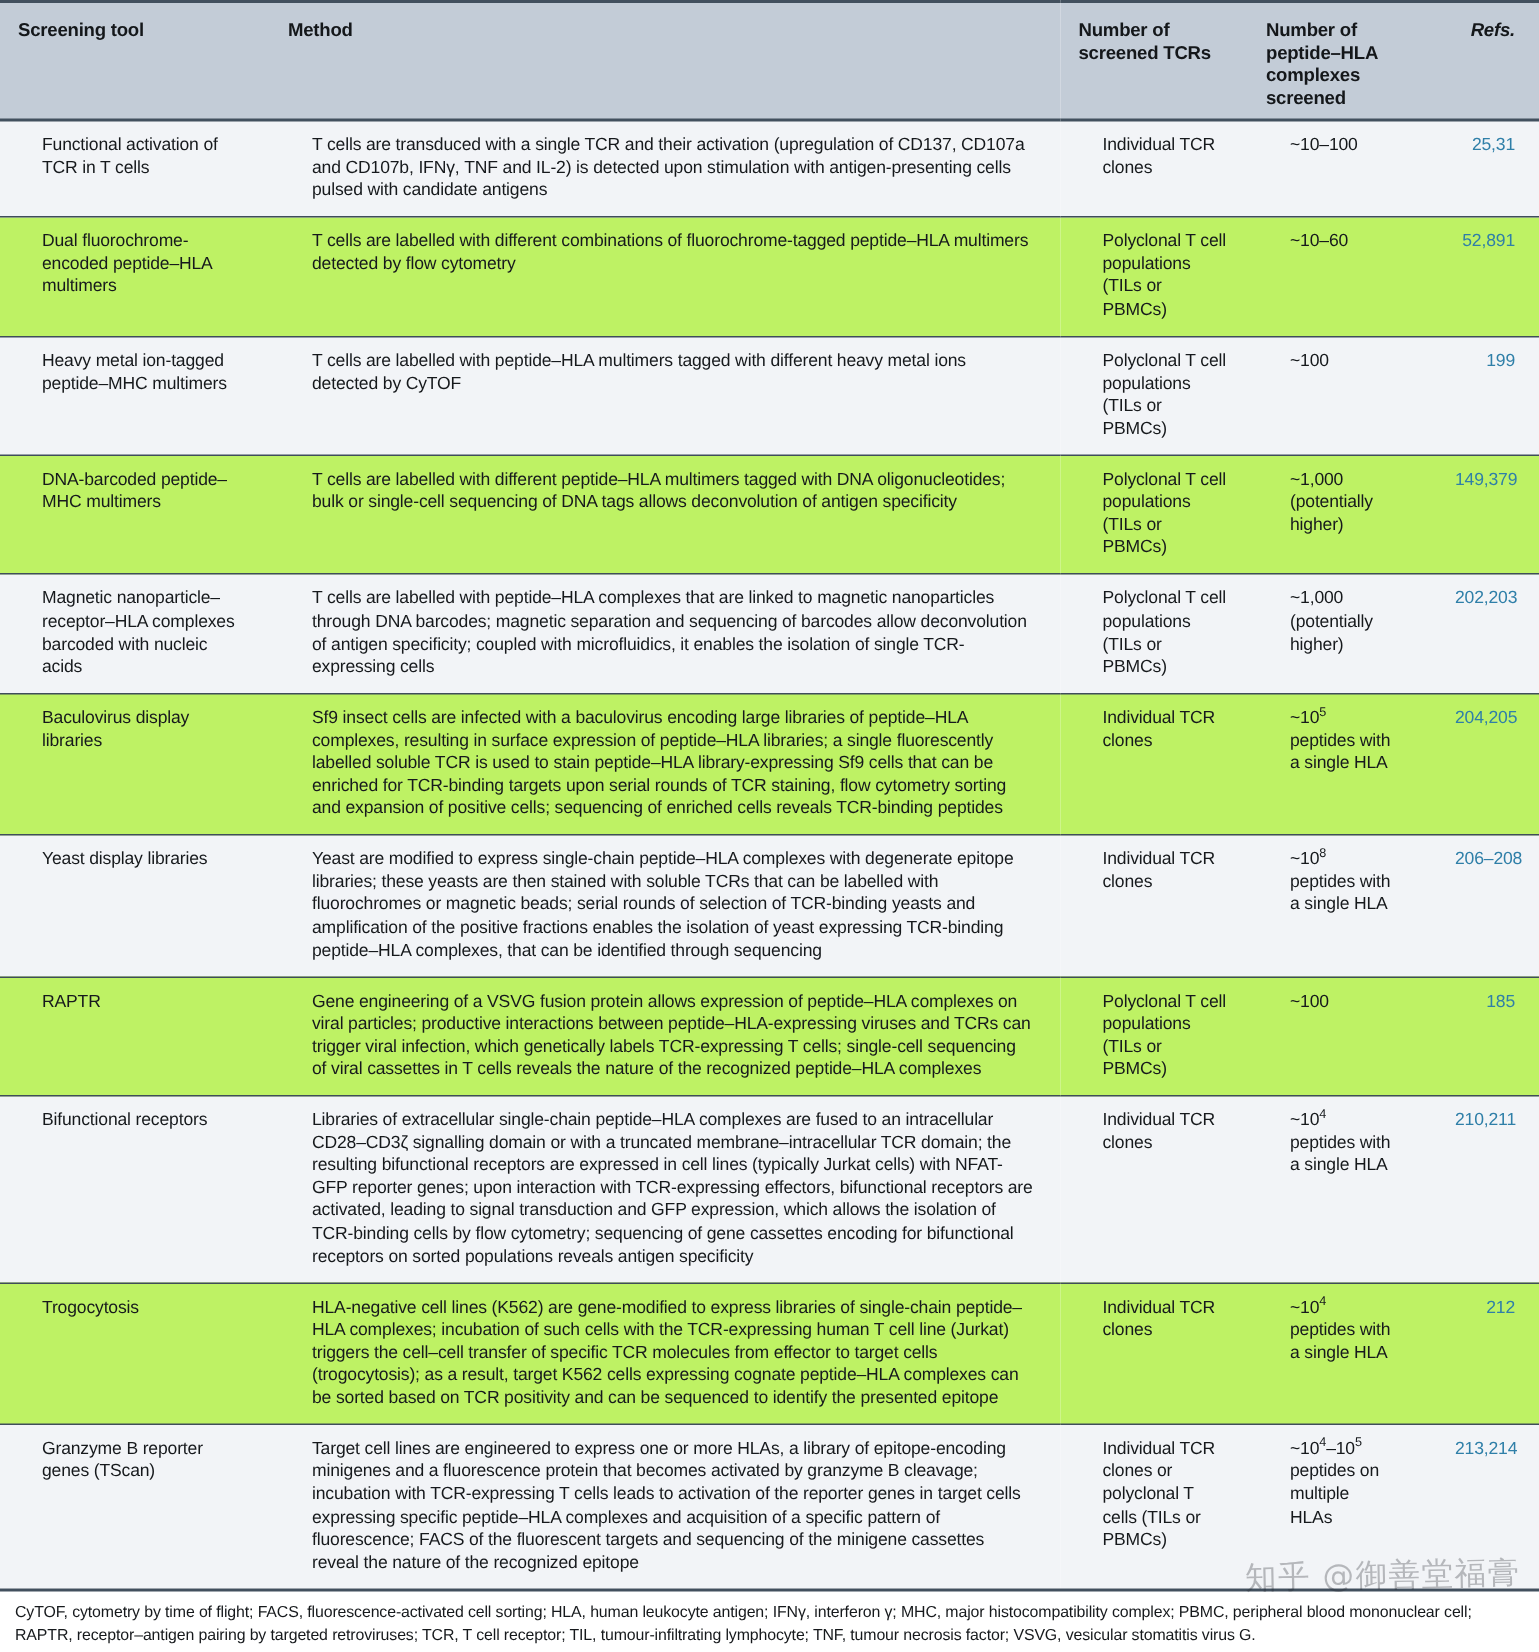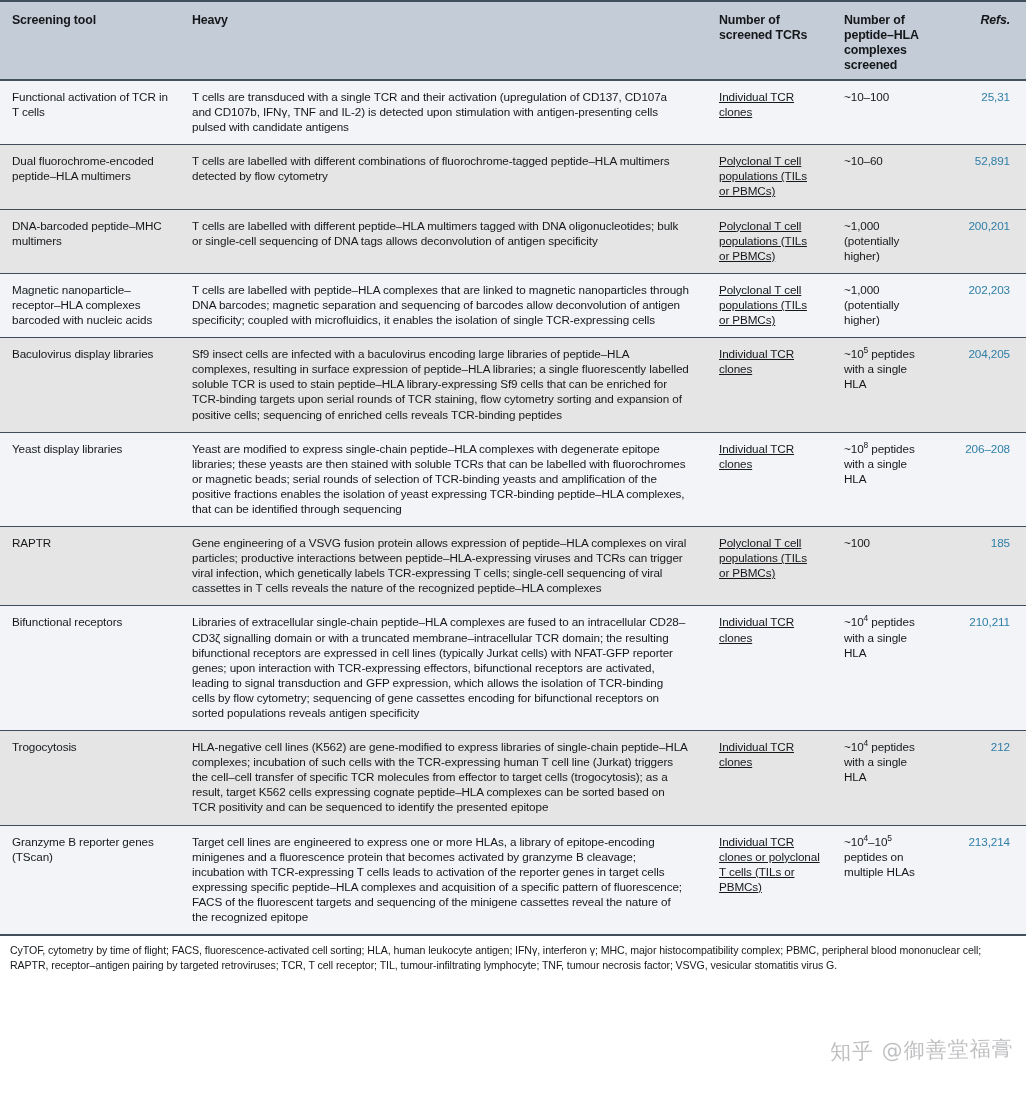--- a/index.html
+++ b/index.html
@@ -58,31 +58,31 @@
     border-bottom: 2.2px solid #42505e;
   }
   .head-spacer-cell { height: 36px; }
 
   
   tbody td {
     vertical-align: top;
     font-size: 11.7px;
     line-height: 15.1px;
     letter-spacing: -0.1px;
-    padding: 8px 12px 10px 12px;
+    padding: 8px 12px 10px 28px;
     border-top: 1.6px solid #3f4d5a;
   }
   tbody tr.shade-light td { background: #f2f4f7; }
-  tbody tr.shade-dark  td { background: #e5e5e5; }
+  tbody tr.shade-dark  td { background: #bef264; }
 
   tbody tr:first-child td { border-top: none; }
 
   td.col-tool    { color: #16191c; }
   td.col-method  { color: #16191c; padding-right: 18px; }
-  td.col-tcrs    { color: #16191c; text-decoration: underline; }
+  td.col-tcrs    { color: #16191c; }
   td.col-complex { color: #16191c; }
   td.col-refs {
     text-align: right;
     color: #2f7fa8;
     padding-right: 16px;
     white-space: nowrap;
   }
 
   sup { font-size: 0.72em; line-height: 0; vertical-align: super; }
 
@@ -128,21 +128,21 @@
         <col class="c-complex">
         <col class="c-refs">
     </colgroup>
     <thead>
       <tr class="head-row">
         <th>
           <span>Screening tool</span>
           <div class="head-spacer-cell"></div>
         </th>
         <th>
-          <span>Heavy</span>
+          <span>Method</span>
         </th>
         <th>
           <span>Number of</span><br>
           <span>screened TCRs</span>
         </th>
         <th>
           <span>Number of</span><br>
           <span>peptide–HLA</span><br>
           <span>complexes</span><br>
           <span>screened</span>
@@ -160,26 +160,33 @@
           <td class="col-complex">~10–100</td>
           <td class="col-refs">25,31</td>
         </tr>
         <tr class="shade-dark">
           <td class="col-tool">Dual fluorochrome-encoded peptide–HLA multimers</td>
           <td class="col-method">T cells are labelled with different combinations of fluorochrome-tagged peptide–HLA multimers detected by flow cytometry</td>
           <td class="col-tcrs">Polyclonal T cell populations (TILs or PBMCs)</td>
           <td class="col-complex">~10–60</td>
           <td class="col-refs">52,891</td>
         </tr>
+        <tr class="shade-light">
+          <td class="col-tool">Heavy metal ion-tagged peptide–MHC multimers</td>
+          <td class="col-method">T cells are labelled with peptide–HLA multimers tagged with different heavy metal ions detected by CyTOF</td>
+          <td class="col-tcrs">Polyclonal T cell populations (TILs or PBMCs)</td>
+          <td class="col-complex">~100</td>
+          <td class="col-refs">199</td>
+        </tr>
         <tr class="shade-dark">
           <td class="col-tool">DNA-barcoded peptide–MHC multimers</td>
           <td class="col-method">T cells are labelled with different peptide–HLA multimers tagged with DNA oligonucleotides; bulk or single-cell sequencing of DNA tags allows deconvolution of antigen specificity</td>
           <td class="col-tcrs">Polyclonal T cell populations (TILs or PBMCs)</td>
           <td class="col-complex">~1,000 (potentially higher)</td>
-          <td class="col-refs">200,201</td>
+          <td class="col-refs">149,379</td>
         </tr>
         <tr class="shade-light">
           <td class="col-tool">Magnetic nanoparticle–receptor–HLA complexes barcoded with nucleic acids</td>
           <td class="col-method">T cells are labelled with peptide–HLA complexes that are linked to magnetic nanoparticles through DNA barcodes; magnetic separation and sequencing of barcodes allow deconvolution of antigen specificity; coupled with microfluidics, it enables the isolation of single TCR-expressing cells</td>
           <td class="col-tcrs">Polyclonal T cell populations (TILs or PBMCs)</td>
           <td class="col-complex">~1,000 (potentially higher)</td>
           <td class="col-refs">202,203</td>
         </tr>
         <tr class="shade-dark">
           <td class="col-tool">Baculovirus display libraries</td>

